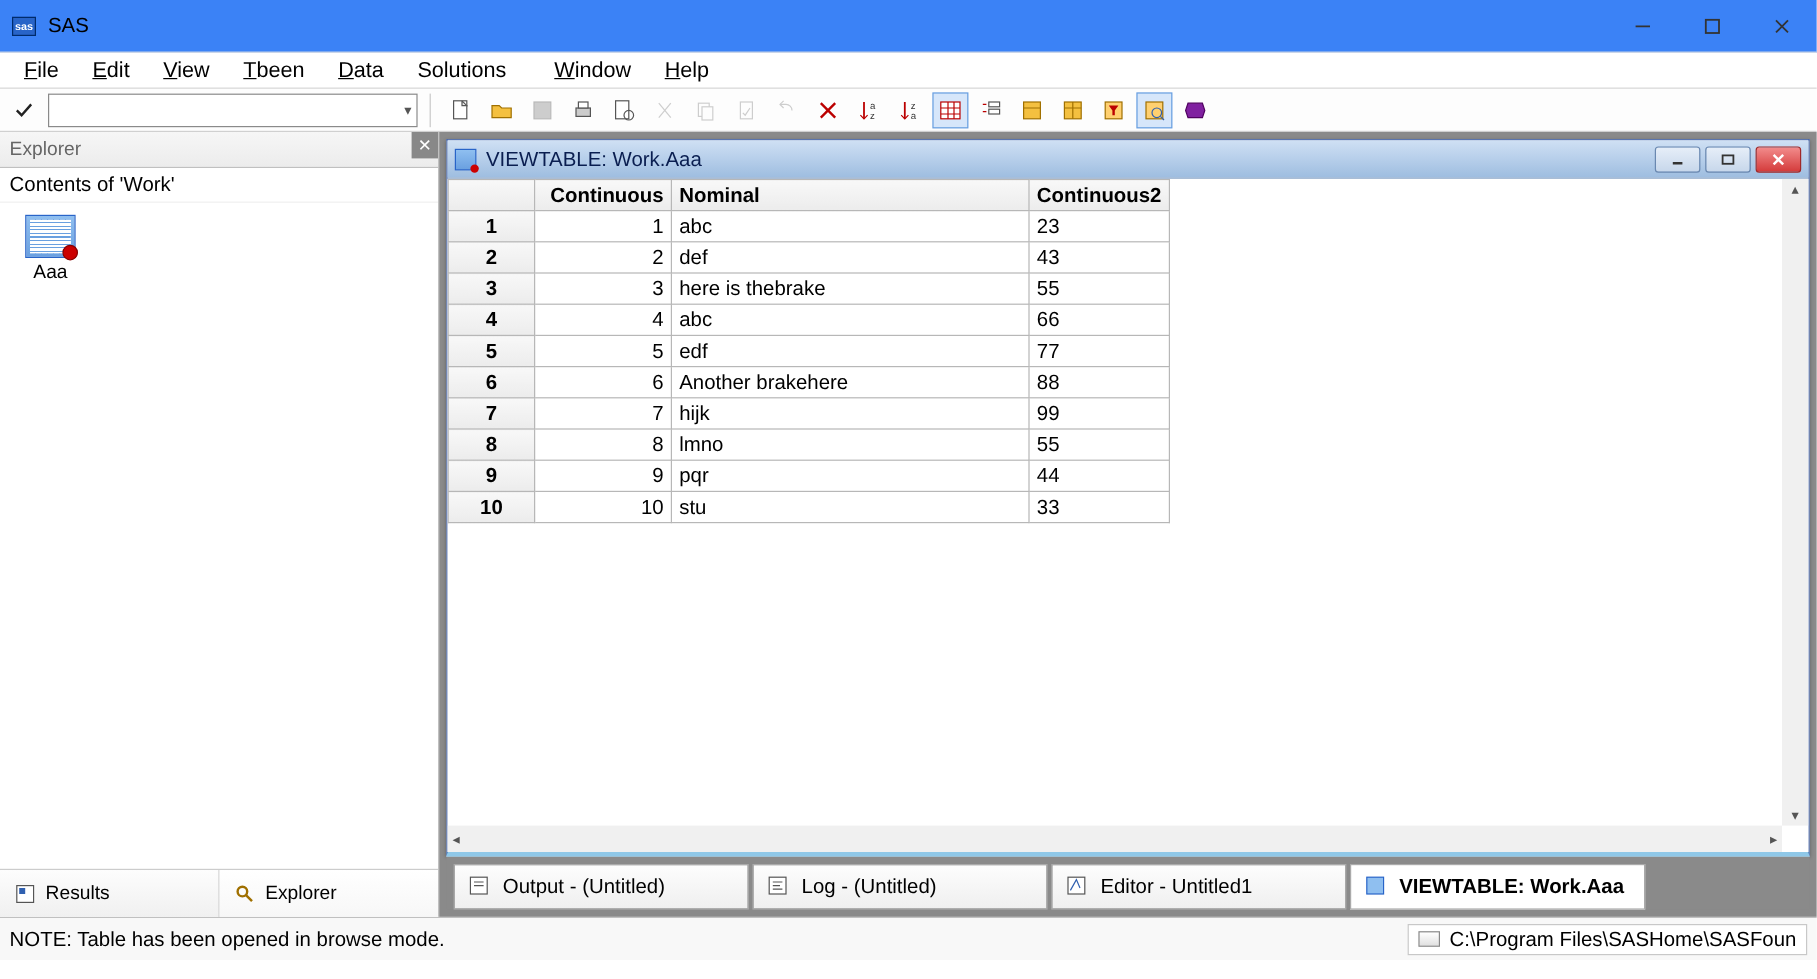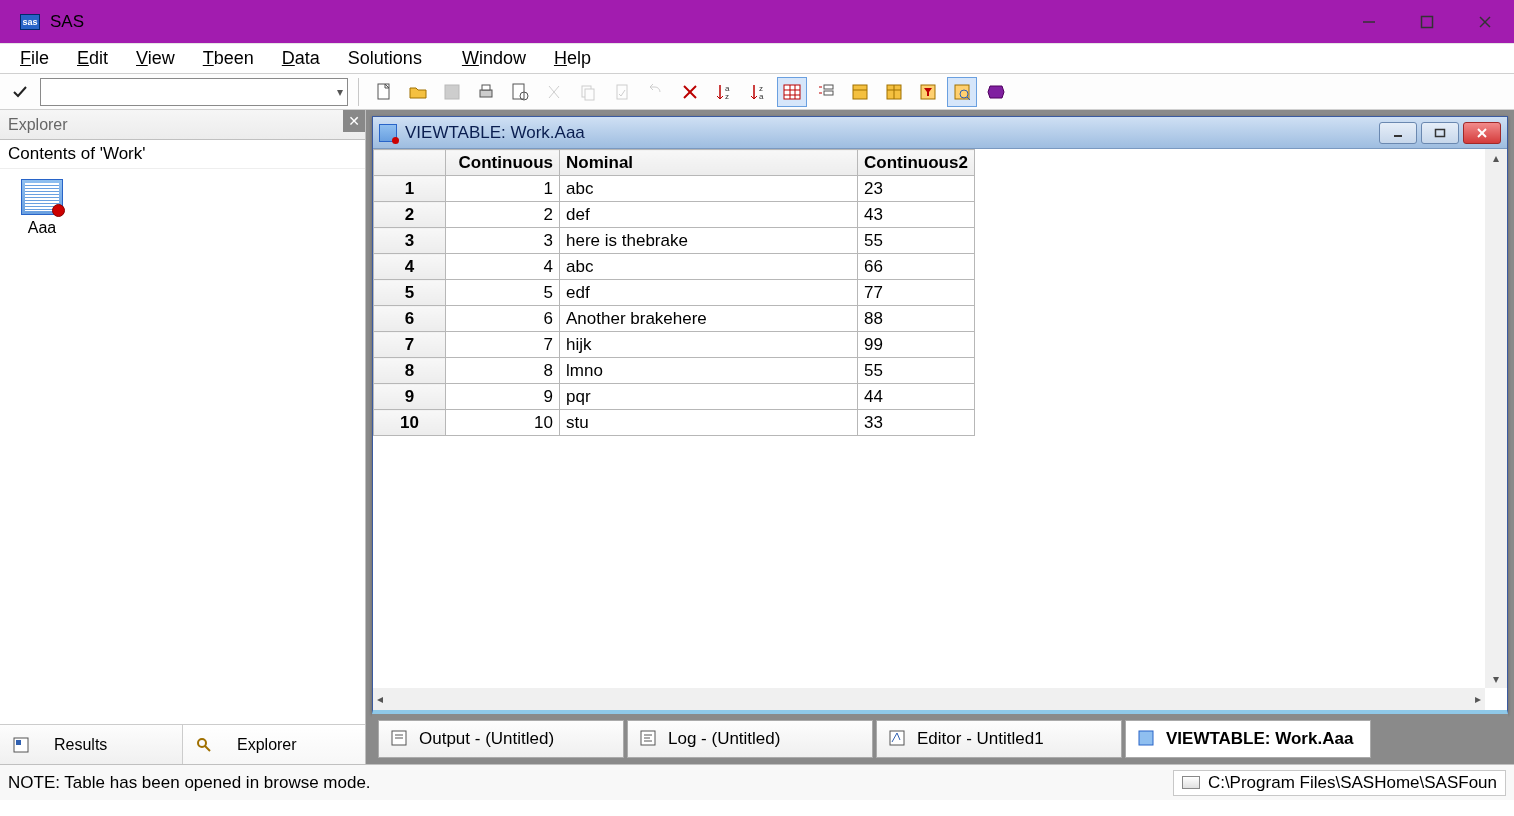--- a/index.html
+++ b/index.html
@@ -1,19 +1,19 @@
 <!DOCTYPE html>
 <html><head>
 <meta charset="utf-8">
 <style>
 * { box-sizing: border-box; margin: 0; padding: 0; font-family: "Segoe UI", Tahoma, sans-serif; }
 body { width: 1514px; height: 816px; background: #fff; overflow: hidden; font-size: 16px; }
 
 
-.titlebar { height: 44px; display: flex; align-items: center; padding: 0 0 0 20px; background: #a21caf; border-bottom: 1px solid #e5e5e5; }
+.titlebar { height: 44px; display: flex; align-items: center; padding: 0 0 0 10px; background: #3b82f6; border-bottom: 1px solid #e5e5e5; }
 .titlebar .app-icon { width: 20px; height: 16px; background: #2864c8; border: 1px solid #002b6b; color: #fff; font: bold 9px/14px sans-serif; text-align: center; margin-right: 10px; }
 .titlebar .title { flex: 1; font-size: 17px; }
 .win-btns { display: flex; height: 100%; }
 .win-btn { width: 58px; display: flex; align-items: center; justify-content: center; font-size: 18px; color: #333; }
 .win-btn svg { display: block; }
 
 
 .menubar { height: 30px; display: flex; align-items: center; padding: 0 8px; gap: 4px; border-bottom: 1px solid #d0d0d0; }
 .menubar .menu { padding: 3px 12px; font-size: 18px; }
 .menubar .menu .ul { text-decoration: underline; }
@@ -37,21 +37,21 @@
 .left .contents-hdr { padding: 4px 8px; font-size: 17px; border-bottom: 1px solid #eee; }
 .left .tree { flex: 1; padding: 10px 12px; background: #fff; }
 .tree-item { display: flex; flex-direction: column; align-items: center; width: 60px; gap: 4px; }
 .tree-item .dataset-icon { width: 42px; height: 36px; background: linear-gradient(#8fbff0,#6aa0e0); border: 1px solid #2864c8; position: relative; }
 .tree-item .dataset-icon::before { content: ""; position: absolute; inset: 3px; background: repeating-linear-gradient(#fff,#fff 2px,#6aa0e0 2px,#6aa0e0 3px), repeating-linear-gradient(90deg,#fff,#fff 4px,#6aa0e0 4px,#6aa0e0 5px); }
 .tree-item .dataset-icon::after { content: ""; position: absolute; right: -3px; bottom: -3px; width: 11px; height: 11px; border-radius: 50%; background: #c00; border: 1px solid #800; }
 .tree-item .lbl { font-size: 16px; }
 
 
 .left-bottom { height: 40px; border-top: 1px solid #ccc; display: flex; }
-.lb-tab { flex: 1; display: flex; align-items: center; gap: 24px; padding: 0 12px; border-right: 1px solid #ccc; background: linear-gradient(#fdfdfd,#f0f0f0); }
+.lb-tab { flex: 1; display: flex; align-items: center; gap: 8px; padding: 0 12px; border-right: 1px solid #ccc; background: linear-gradient(#fdfdfd,#f0f0f0); }
 .lb-tab:last-child { border-right: none; background: linear-gradient(#fff,#f7f7f7); }
 .lb-tab .ic { width: 18px; height: 18px; display: inline-flex; align-items: center; justify-content: center; }
 
 
 .right { flex: 1; background: #8a8a8a; padding: 6px; display: flex; flex-direction: column; position: relative; }
 
 
 .mdi { flex: 1; background: #fff; border: 1px solid #3a5aa0; display: flex; flex-direction: column; box-shadow: 0 1px 3px rgba(0,0,0,.3); border-bottom: 4px solid #8fc8e8; }
 .mdi-title { height: 32px; background: linear-gradient(#cfe0f4,#9ebde0); display: flex; align-items: center; padding: 0 6px; gap: 8px; border-bottom: 1px solid #7a99c0; }
 .mdi-title .mdi-icon { width: 18px; height: 18px; background: linear-gradient(#8fbff0,#6aa0e0); border: 1px solid #2864c8; position: relative; }

